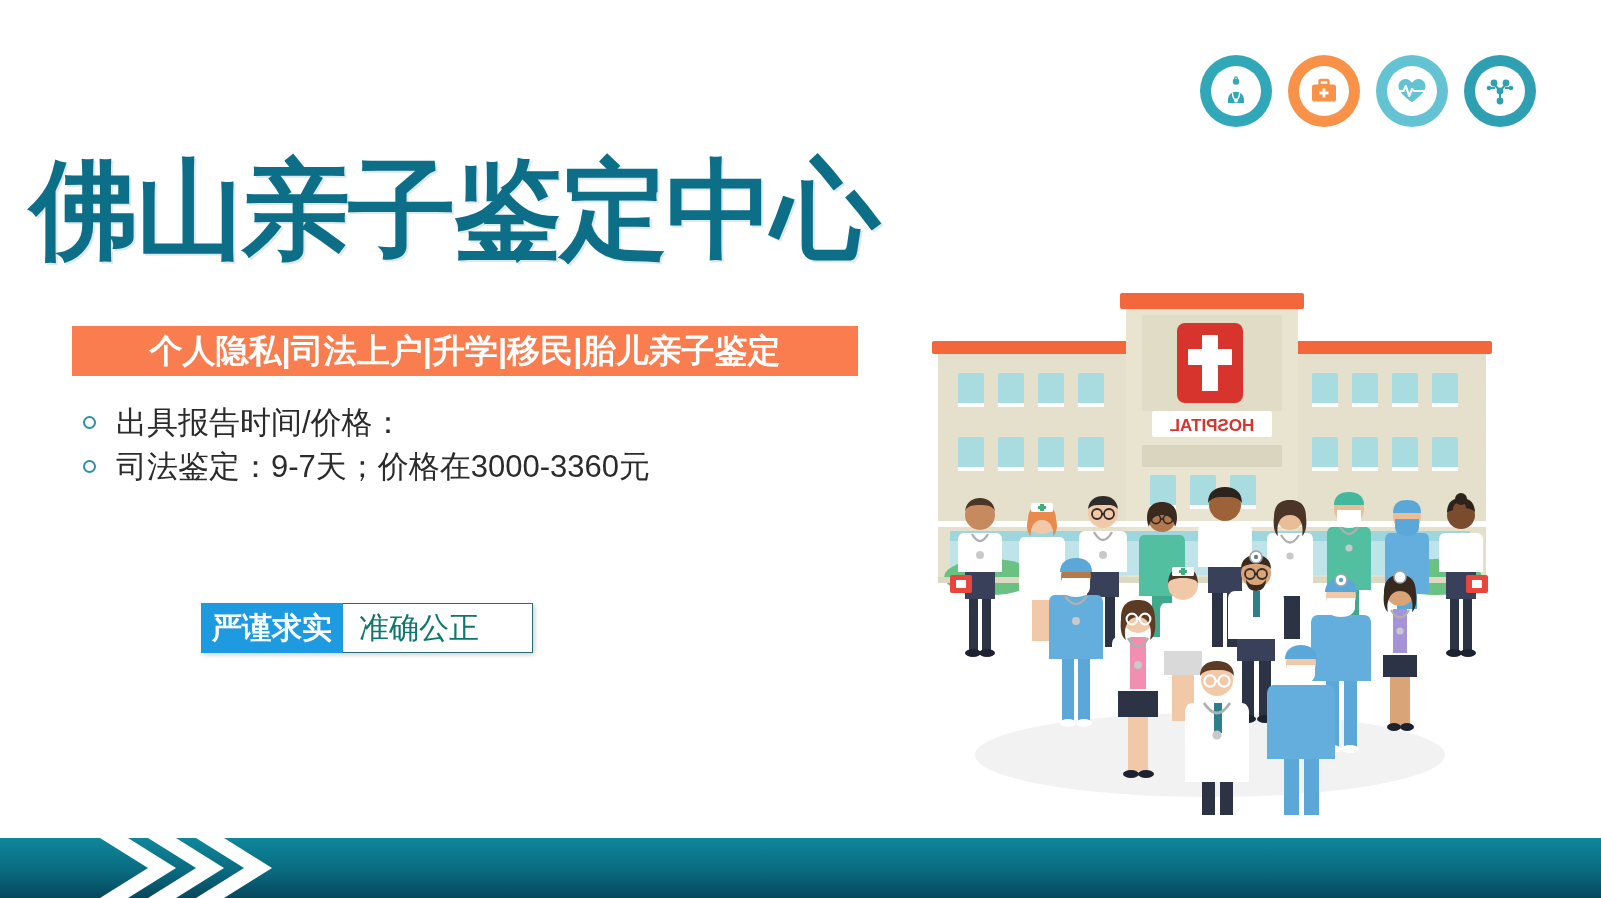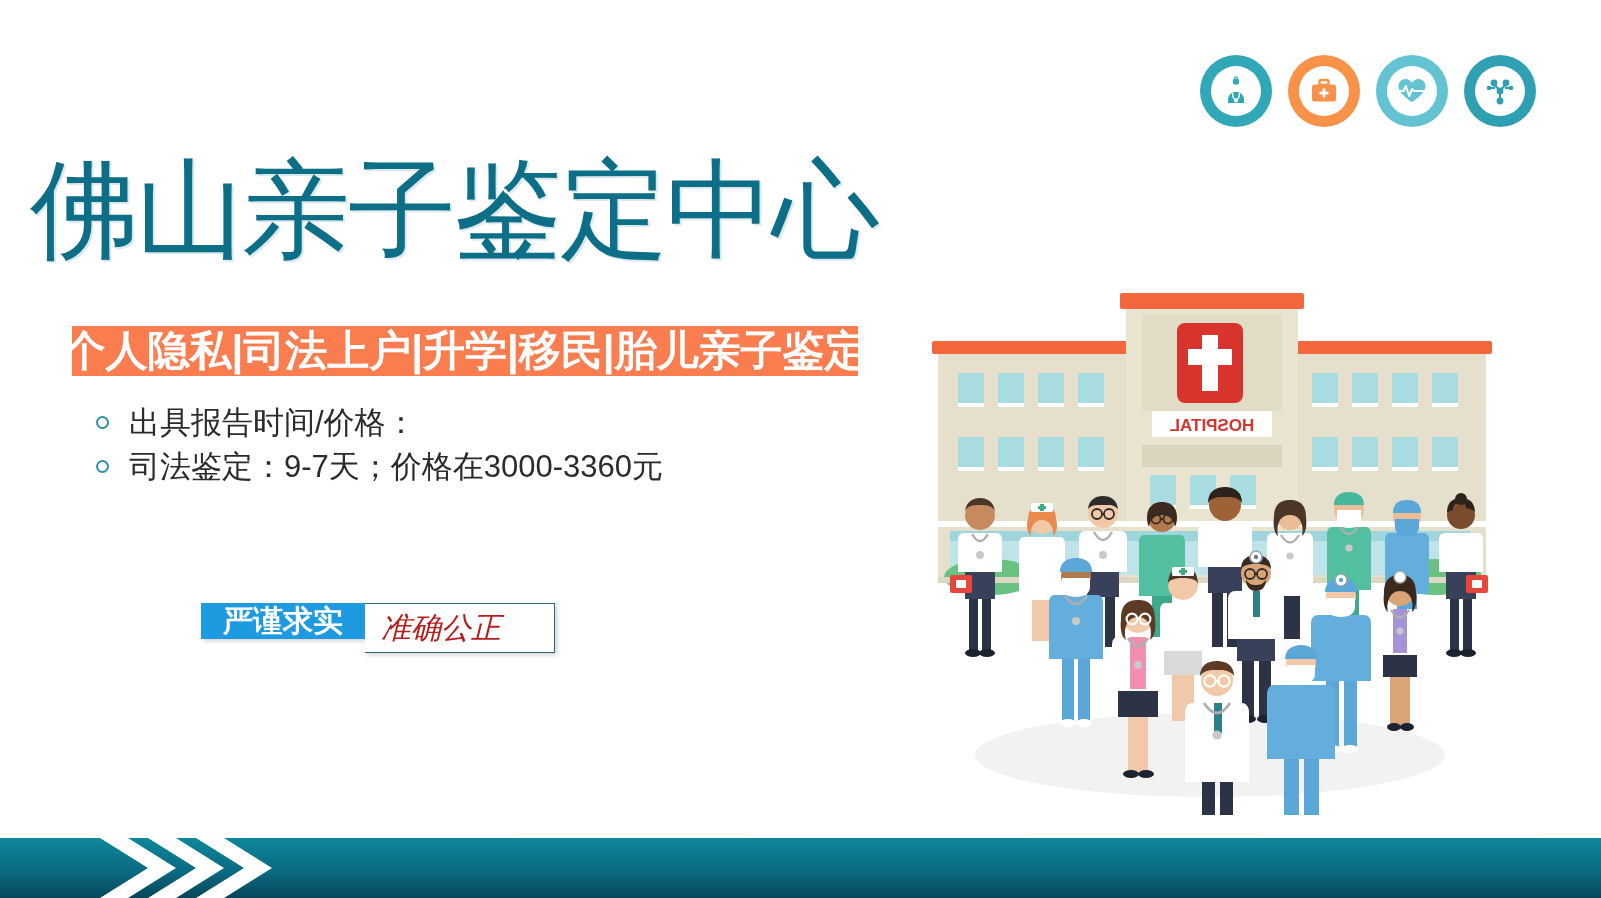--- a/index.html
+++ b/index.html
@@ -15,48 +15,48 @@
   .ic svg{display:block;}
   .ic-teal{background:#31A8B8;}
   .ic-orange{background:#F79248;}
   .ic-lteal{background:#63C3D3;}
   .ic-dteal{background:#2F9FB2;}
   .ic .hole{width:50px;height:50px;border-radius:50%;background:#fff;
             display:flex;align-items:center;justify-content:center;}
 
   
   .title{position:absolute;left:30px;top:152px;
-         font-size:108px;line-height:1.08;font-weight:400;
+         font-size:108px;line-height:1.08;font-weight:700;
          color:#0D6E87;letter-spacing:-2px;white-space:nowrap;
          text-shadow:2px 2px 0 rgba(190,215,222,.55);}
 
   
   .banner{position:absolute;left:72px;top:326px;width:786px;height:50px;
           background:#FA7D50;display:flex;align-items:center;
           justify-content:center;}
-  .banner span{color:#ffffff;font-size:42px;font-weight:700;letter-spacing:0px;
+  .banner span{color:#ffffff;font-size:33px;font-weight:700;letter-spacing:0px;
                white-space:nowrap;}
 
   
-  .bullets{position:absolute;left:96px;top:404px;width:760px;}
+  .bullets{position:absolute;left:83px;top:404px;width:760px;}
   .brow{display:flex;align-items:flex-start;margin-bottom:5px;height:39px;}
   .bdot{width:13px;height:13px;border:2px solid #2C8FA8;border-radius:50%;
         box-sizing:border-box;margin-top:12px;margin-right:20px;flex:0 0 auto;}
   .btxt{font-size:31px;color:#2b2b2b;line-height:38px;white-space:nowrap;}
 
   
   .badge{position:absolute;left:201px;top:603px;display:flex;align-items:stretch;
          filter:drop-shadow(2px 2px 2px rgba(0,0,0,.18));}
-  .badge-blue{background:#1E9BE0;padding:0 22px;display:flex;align-items:center;
-              justify-content:center;min-width:141px;box-sizing:border-box;height:36px;}
+  .badge-blue{background:#1E9BE0;padding:0 11px;display:flex;align-items:center;
+              justify-content:center;min-width:141px;box-sizing:border-box;height:50px;}
   .badge-blue span{color:#fff;font-size:30px;font-weight:700;white-space:nowrap;}
   .badge-white{background:#ffffff;border:1.5px solid #2a6c74;border-left:none;
                padding:0 16px;display:flex;align-items:center;
                min-width:190px;box-sizing:border-box;height:50px;}
-  .badge-white span{color:#b91c1c;font-size:30px;white-space:nowrap;font-style:italic;}
+  .badge-white span{color:#0f766e;font-size:30px;white-space:nowrap;}
 
   
   .illus{position:absolute;left:880px;top:285px;width:660px;height:530px;}
   .illus svg{display:block;width:100%;height:100%;}
 
   
   .botbar{position:absolute;left:0;bottom:0;width:1601px;height:60px;
           background:linear-gradient(to bottom,#0E879B 0%,#0A6A80 55%,#06485C 100%);}
   .botbar svg{position:absolute;left:0;top:0;width:1601px;height:60px;}
 </style>

